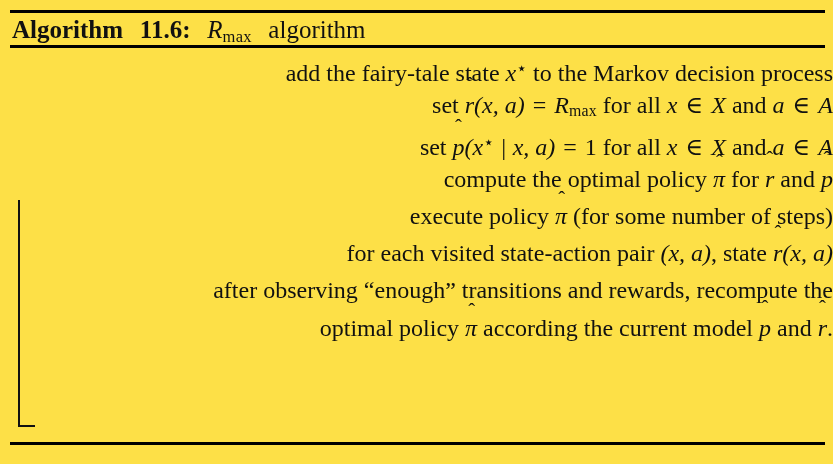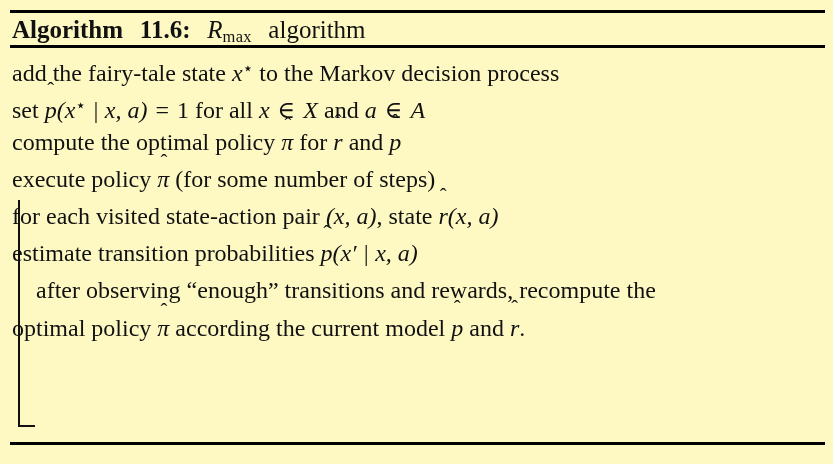--- a/index.html
+++ b/index.html
@@ -13,21 +13,21 @@
     font-family: "Liberation Serif", "DejaVu Serif", serif;
     color: #111111;
     overflow: hidden;
   }
   #algorithm-box {
     position: absolute;
     left: 0;
     top: 0;
     width: 833px;
     height: 464px;
-    background: #fef9c3;
+    background: #fde047;
   }
   .rule {
     position: absolute;
     left: 10px;
     width: 815px;
     background: #000000;
   }
   #rule-top      { top: 10px;  height: 3px; }
   #rule-title    { top: 45px;  height: 3px; }
   #rule-bottom   { top: 442px; height: 3px; }
@@ -47,20 +47,21 @@
   #algorithm-title .num {
     font-weight: bold;
     font-variant-numeric: oldstyle-nums;
   }
 
   #algorithm-body {
     position: absolute;
     left: 0;
     top: 50px;
     width: 833px;
+    text-align: right;
   }
   .line {
     position: relative;
     font-size: 24px;
     line-height: 37px;
     height: 37px;
     white-space: nowrap;
     padding-left: 12px;
   }
   .line.indent {
@@ -135,20 +136,34 @@
   <div class="rule" id="rule-title"></div>
 
   <div id="algorithm-body">
 
     <div class="line">
       <span>add the fairy-tale state</span>
       <span class="mi">x</span><span class="sup">⋆</span>
       <span>to the Markov decision process</span>
     </div>
 
+    <div class="line">
+      <span>set</span>
+      <span class="hat">r</span><span class="mi">(x, a)</span>
+      <span class="op">=</span>
+      <span class="mi">R</span><span class="sub">max</span>
+      <span>for all</span>
+      <span class="mi">x</span>
+      <span class="op">∈</span>
+      <span class="mi">X</span>
+      <span>and</span>
+      <span class="mi">a</span>
+      <span class="op">∈</span>
+      <span class="mi">A</span>
+    </div>
 
     <div class="line">
       <span>set</span>
       <span class="hat p">p</span><span class="mi">(</span><span class="mi">x</span><span class="sup">⋆</span>
       <span class="mi">|</span>
       <span class="mi">x, a</span><span class="mi">)</span>
       <span class="op">=</span>
       <span class="mn">1</span>
       <span>for all</span>
       <span class="mi">x</span>
@@ -175,26 +190,20 @@
       <span class="hat pi">π</span>
       <span>(for some number of steps)</span>
     </div>
 
     <div class="line indent">
       <span>for each visited state-action pair</span>
       <span class="mi">(x, a)</span><span>, state</span>
       <span class="hat">r</span><span class="mi">(x, a)</span>
     </div>
 
-    <div class="line indent">
-      <span>estimate transition probabilities</span>
-      <span class="hat p">p</span><span class="mi">(</span><span class="mi">x</span><span class="mi">′</span>
-      <span class="mi">|</span>
-      <span class="mi">x, a</span><span class="mi">)</span>
-    </div>
 
     <div class="line indent tall">
       <span>after observing “enough” transitions and rewards, recompute the</span>
     </div>
 
     <div class="line hang">
       <span>optimal policy</span>
       <span class="hat pi">π</span>
       <span>according the current model</span>
       <span class="hat p">p</span>

